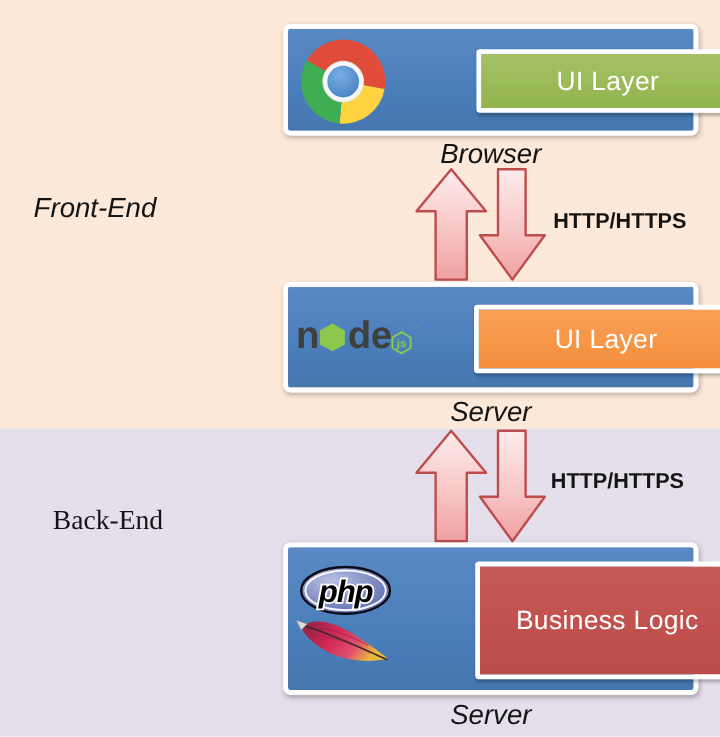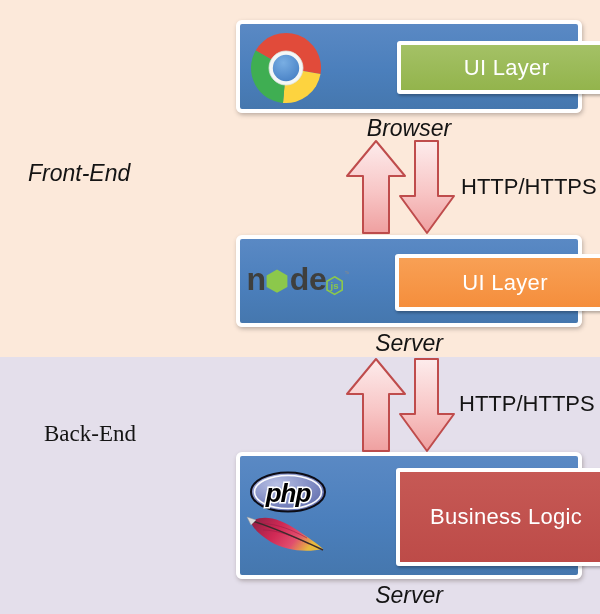--- a/index.html
+++ b/index.html
@@ -22,21 +22,21 @@
             color:#ffffff;font-size:22px;letter-spacing:.3px;margin-left:48px;}
   #layer-green{left:349px;top:41px;width:219px;height:53px;background:linear-gradient(180deg,#a4c166,#93b44c);}
   #layer-orange{left:347px;top:254px;width:220px;height:57px;background:linear-gradient(180deg,#f8a055,#f58e3c);}
   #layer-red{left:348px;top:468px;width:220px;height:98px;background:linear-gradient(180deg,#c65955,#bd4b48);}
 
   .caption{position:absolute;left:236px;width:346px;text-align:center;font-size:23px;font-style:italic;}
   #caption-browser{top:115px;}
   #caption-server1{top:330px;}
   #caption-server2{top:582px;}
 
-  .httplabel{position:absolute;font-size:22px;white-space:nowrap;}
+  .httplabel{position:absolute;font-size:18px;white-space:nowrap;font-weight:bold;}
   #http1{left:461px;top:174px;}
   #http2{left:459px;top:391px;}
 
   .sectionlabel{position:absolute;font-size:23px;}
   #label-frontend{left:28px;top:160px;font-style:italic;}
   #label-backend{left:44px;top:421px;font-family:Liberation Serif, serif;}
 
   .logo{position:absolute;}
   #chrome-logo{left:250px;top:32px;}
   #node-logo{left:245px;top:264px;}

